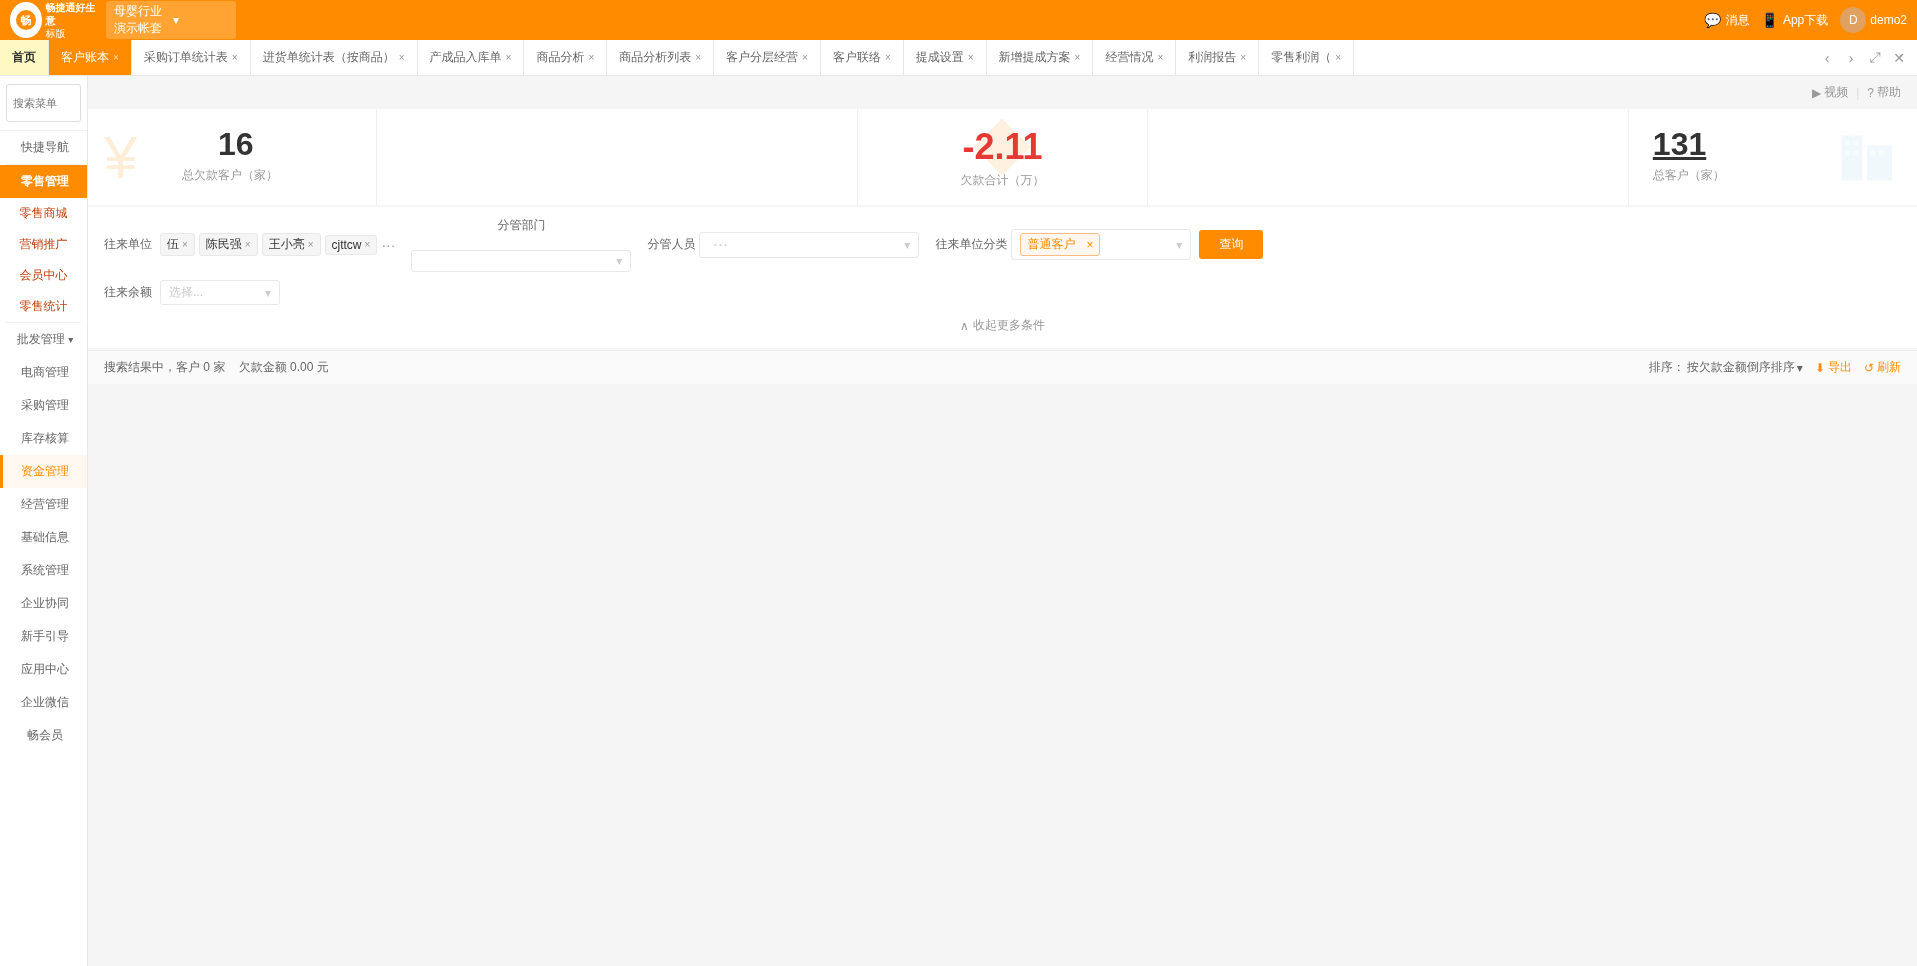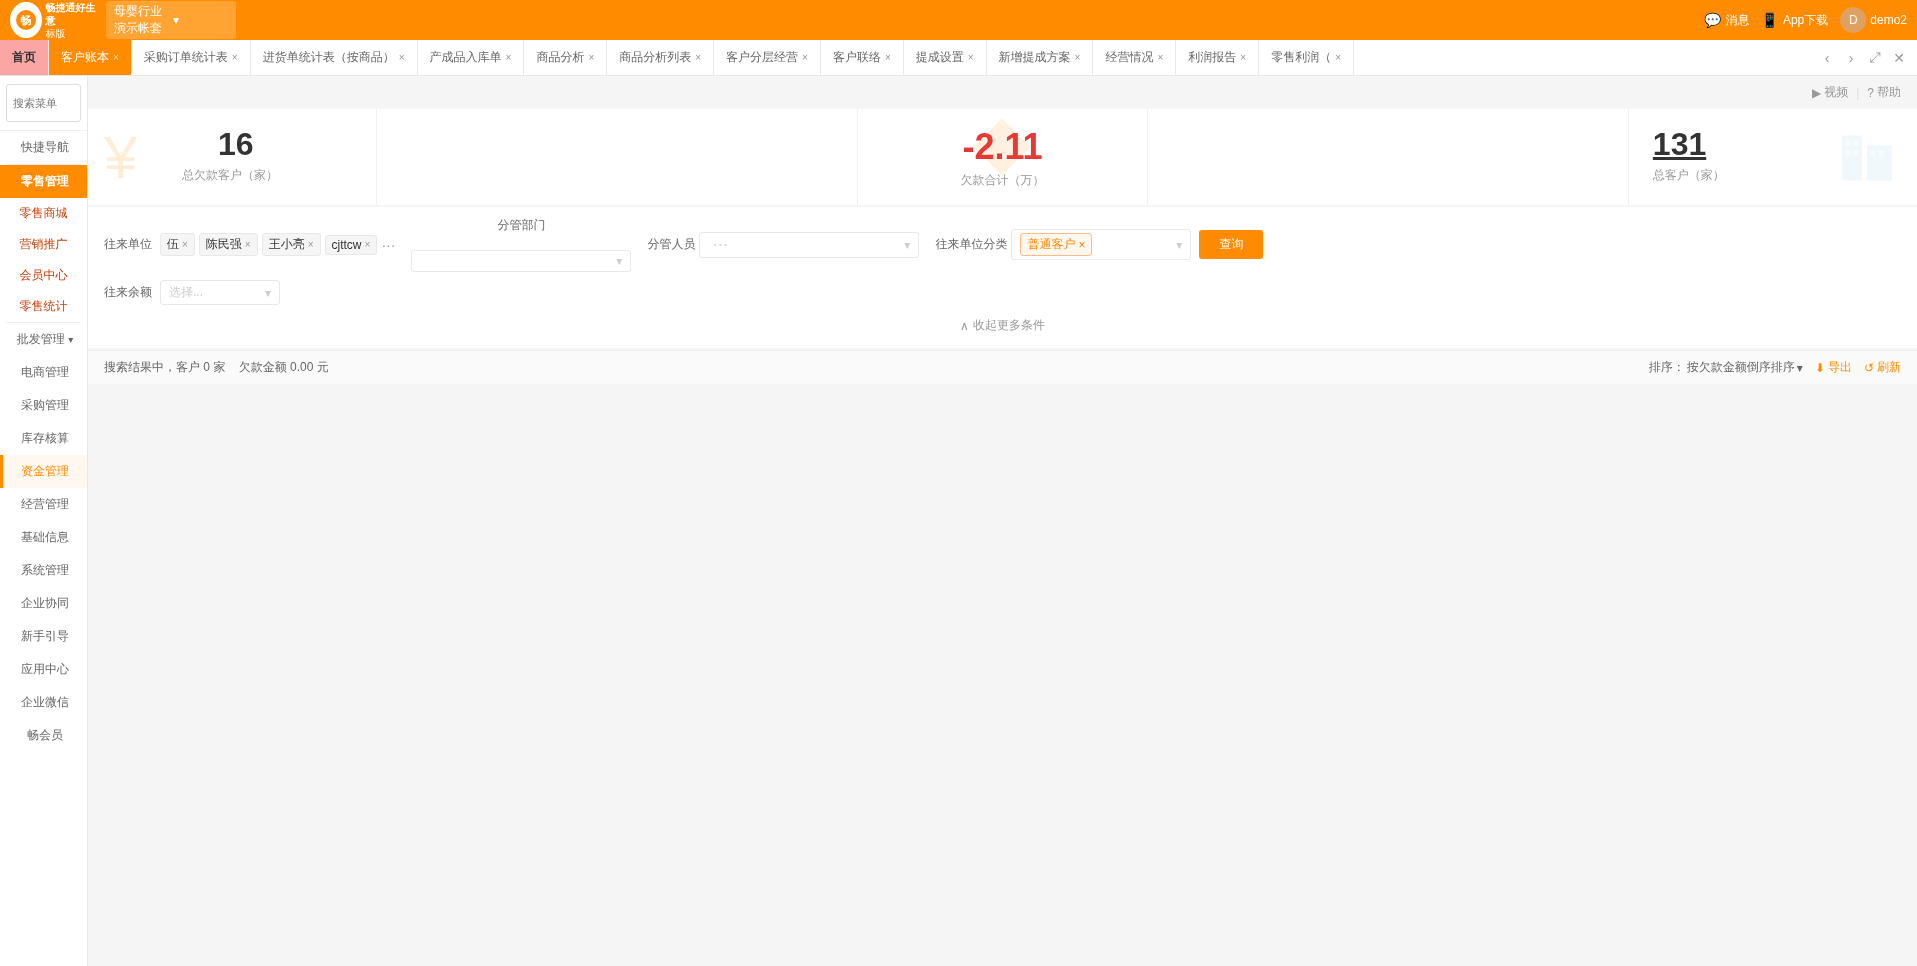--- a/index.html
+++ b/index.html
@@ -13,21 +13,21 @@
     .logo-text { color: #fff; font-size: 11px; line-height: 1.3; }
     .top-nav-dropdown { display: flex; align-items: center; background: rgba(255,255,255,0.2); border-radius: 4px; padding: 2px 8px; color: #fff; font-size: 12px; margin-left: 8px; cursor: pointer; min-width: 130px; }
     .top-nav-dropdown span { flex: 1; }
     .top-right { margin-left: auto; display: flex; align-items: center; gap: 12px; color: #fff; font-size: 12px; }
     .top-right-item { display: flex; align-items: center; gap: 4px; cursor: pointer; }
     .avatar { width: 26px; height: 26px; border-radius: 50%; background: #ccc; overflow: hidden; display: flex; align-items: center; justify-content: center; }
 
     
     .tab-bar { display: flex; align-items: center; background: #fff; border-bottom: 1px solid #e8e8e8; height: 36px; overflow: hidden; flex-shrink: 0; }
     .tab-item { display: flex; align-items: center; padding: 0 12px; height: 36px; border-right: 1px solid #e8e8e8; cursor: pointer; white-space: nowrap; font-size: 12px; color: #666; flex-shrink: 0; }
-    .tab-item.home { background: #fca5a5; color: #333; font-weight: bold; }
+    .tab-item.home { background: #fef9c3; color: #333; font-weight: bold; }
     .tab-item.active { background: #ff8c00; color: #fff; }
     .tab-item .tab-close { margin-left: 4px; font-size: 10px; opacity: 0.7; }
     .tab-controls { display: flex; align-items: center; margin-left: auto; padding: 0 8px; gap: 4px; }
     .tab-ctrl-btn { width: 20px; height: 20px; display: flex; align-items: center; justify-content: center; cursor: pointer; color: #999; font-size: 14px; }
 
     
     .main-area { display: flex; flex: 1; overflow: hidden; }
 
     
     .sidebar { width: 88px; background: #fff; border-right: 1px solid #e8e8e8; display: flex; flex-direction: column; overflow-y: auto; flex-shrink: 0; }
@@ -56,21 +56,21 @@
     .filter-label { font-size: 12px; color: #666; white-space: nowrap; }
     .filter-tags { display: flex; align-items: center; gap: 4px; flex-wrap: wrap; }
     .filter-tag { display: flex; align-items: center; background: #f5f5f5; border: 1px solid #e8e8e8; border-radius: 3px; padding: 2px 6px; font-size: 12px; gap: 3px; }
     .filter-tag .tag-close { color: #999; cursor: pointer; font-size: 10px; }
     .filter-more { color: #999; cursor: pointer; font-size: 14px; }
     .filter-select { display: flex; align-items: center; border: 1px solid #e8e8e8; border-radius: 3px; padding: 3px 8px; min-width: 150px; cursor: pointer; font-size: 12px; color: #999; }
     .filter-select-large { min-width: 220px; }
     .filter-select .chevron { margin-left: auto; color: #ccc; }
     .filter-dots { color: #ccc; cursor: pointer; font-size: 16px; padding: 0 4px; }
     .filter-select-right { display: flex; align-items: center; border: 1px solid #e8e8e8; border-radius: 3px; padding: 3px 8px; min-width: 180px; cursor: pointer; font-size: 12px; }
-    .filter-tag-selected { display: flex; align-items: center; background: #fff7f0; border: 1px solid #ffbb80; border-radius: 3px; padding: 2px 6px; font-size: 12px; color: #ff8c00; gap: 3px; }
+    .filter-tag-selected { display: flex; align-items: center; background: #fff7f0; border: 1px solid #ffbb80; border-radius: 3px; padding: 2px 6px; font-size: 12px; color: #ff8c00; gap: 11px; }
     .collapse-btn { display: flex; align-items: center; gap: 4px; color: #999; cursor: pointer; font-size: 12px; padding: 4px 0; margin: 0 auto; }
     .query-btn { background: #ff8c00; color: #fff; border: none; border-radius: 3px; padding: 6px 20px; font-size: 12px; cursor: pointer; }
 
     
     .results-bar { display: flex; align-items: center; padding: 8px 16px; background: #fafafa; border-top: 1px solid #eee; font-size: 12px; color: #666; gap: 8px; }
     .sort-dropdown { display: flex; align-items: center; gap: 2px; cursor: pointer; color: #666; }
     .export-btn { display: flex; align-items: center; gap: 3px; cursor: pointer; color: #ff8c00; }
     .refresh-btn { display: flex; align-items: center; gap: 3px; cursor: pointer; color: #ff8c00; }
     .results-right { margin-left: auto; display: flex; align-items: center; gap: 12px; }
 

